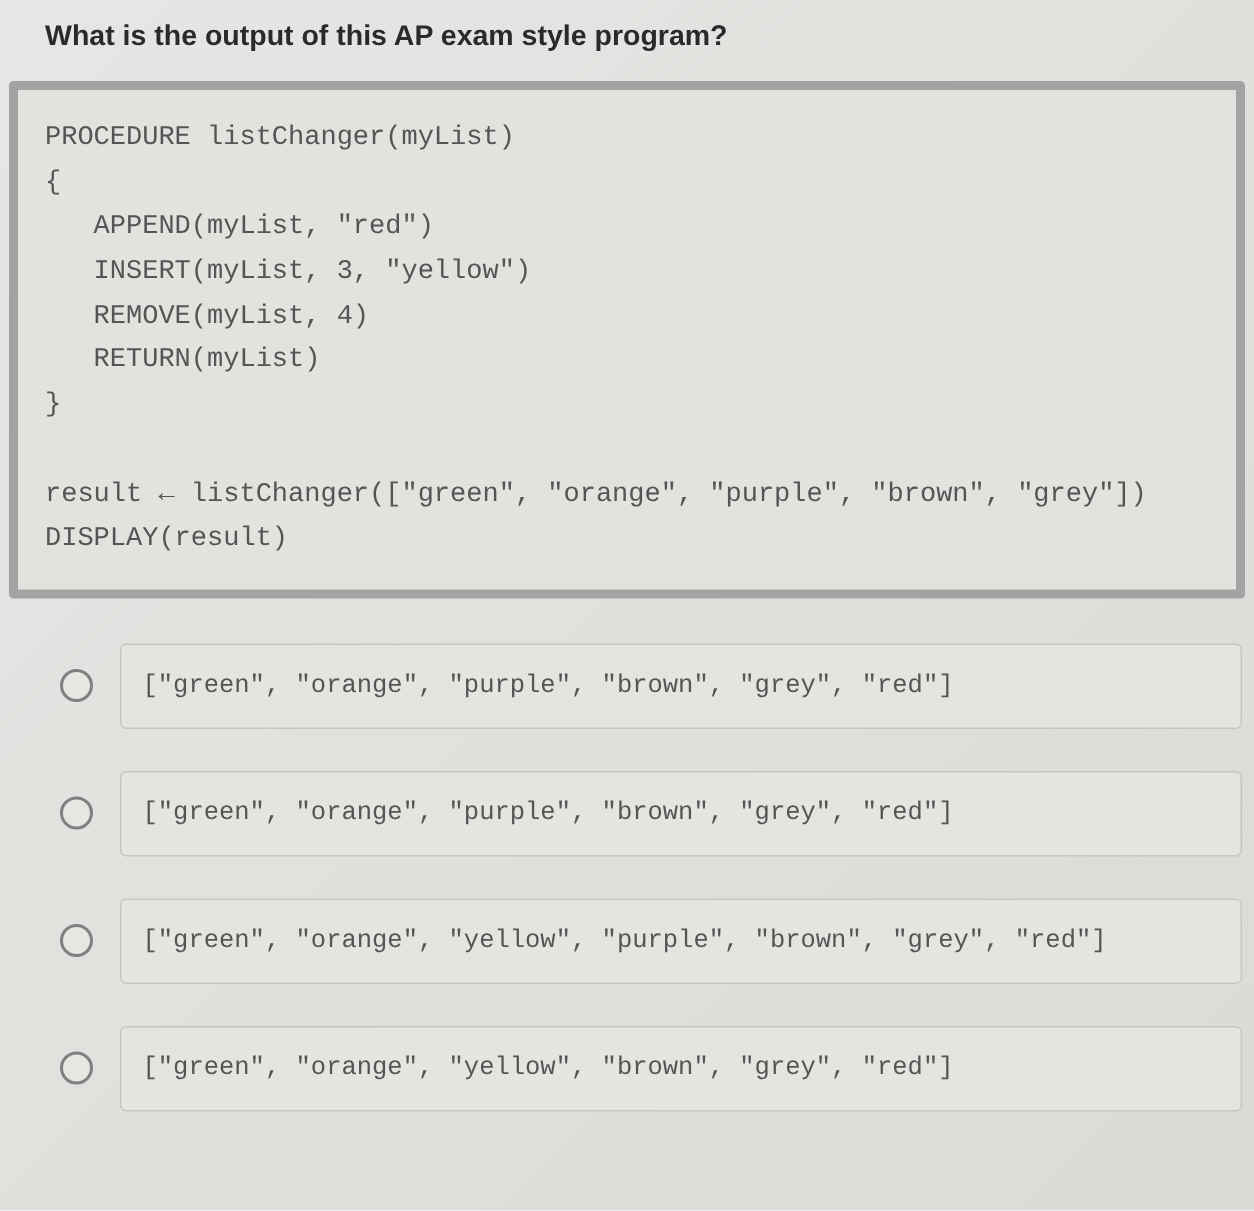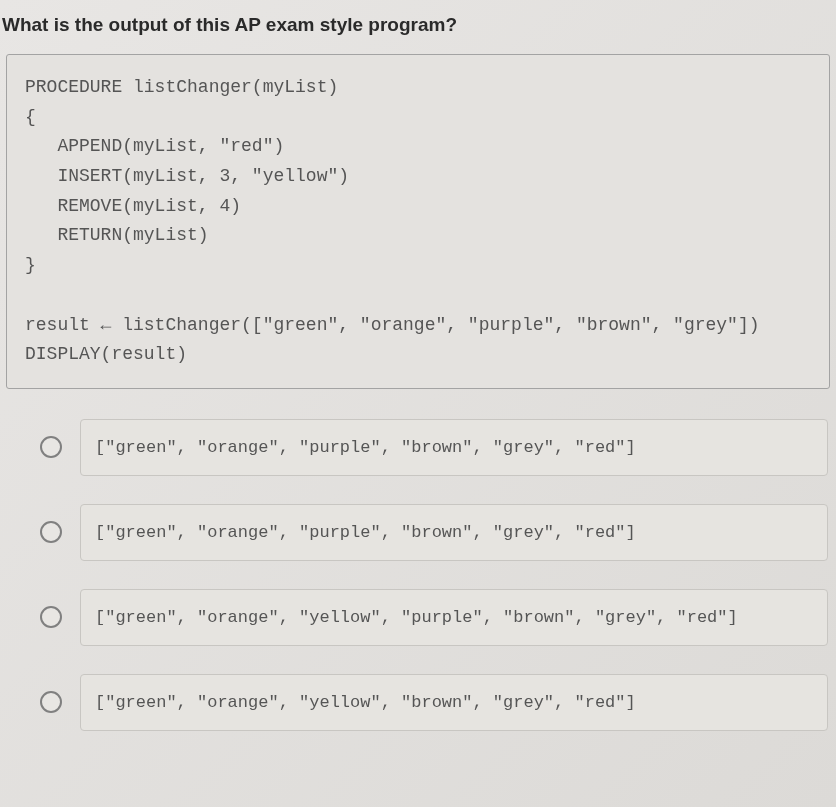--- a/index.html
+++ b/index.html
@@ -14,24 +14,25 @@
       font-family: Arial, Helvetica, sans-serif;
       color: #2a2a2a;
       padding: 0;
       overflow: hidden;
     }
     .question-title {
       font-size: 19px;
       font-weight: bold;
       color: #2a2a2a;
       padding: 14px 8px 18px 2px;
+      margin-left: 28px;
     }
     .code-block {
       margin: 0 6px 30px 6px;
-      border: 1px solid #a3a3a3;
+      border: 6px solid #a3a3a3;
       background: #e4e2df;
       border-radius: 3px;
       padding: 18px 16px 18px 18px;
       font-family: "Consolas", "Courier New", monospace;
       font-size: 18px;
       line-height: 1.65;
       color: #555;
       white-space: pre;
     }
     .options-container {

